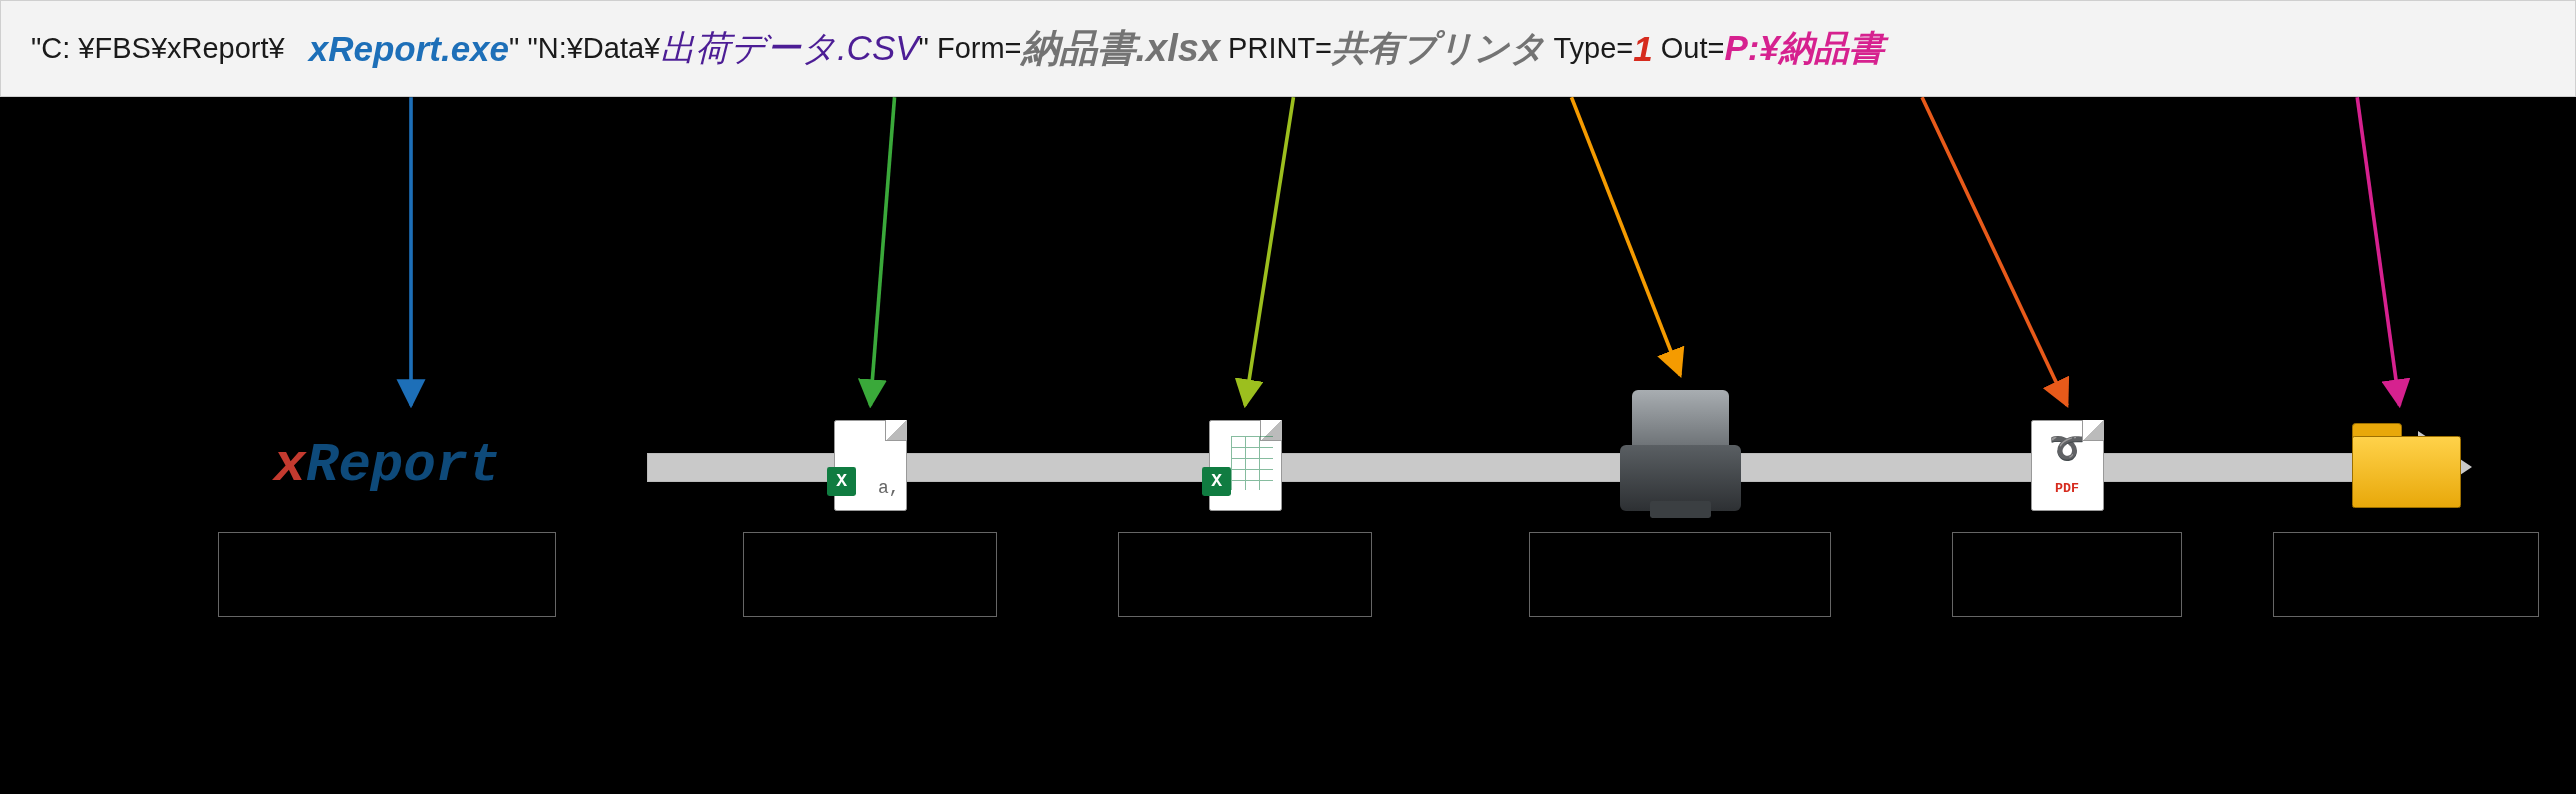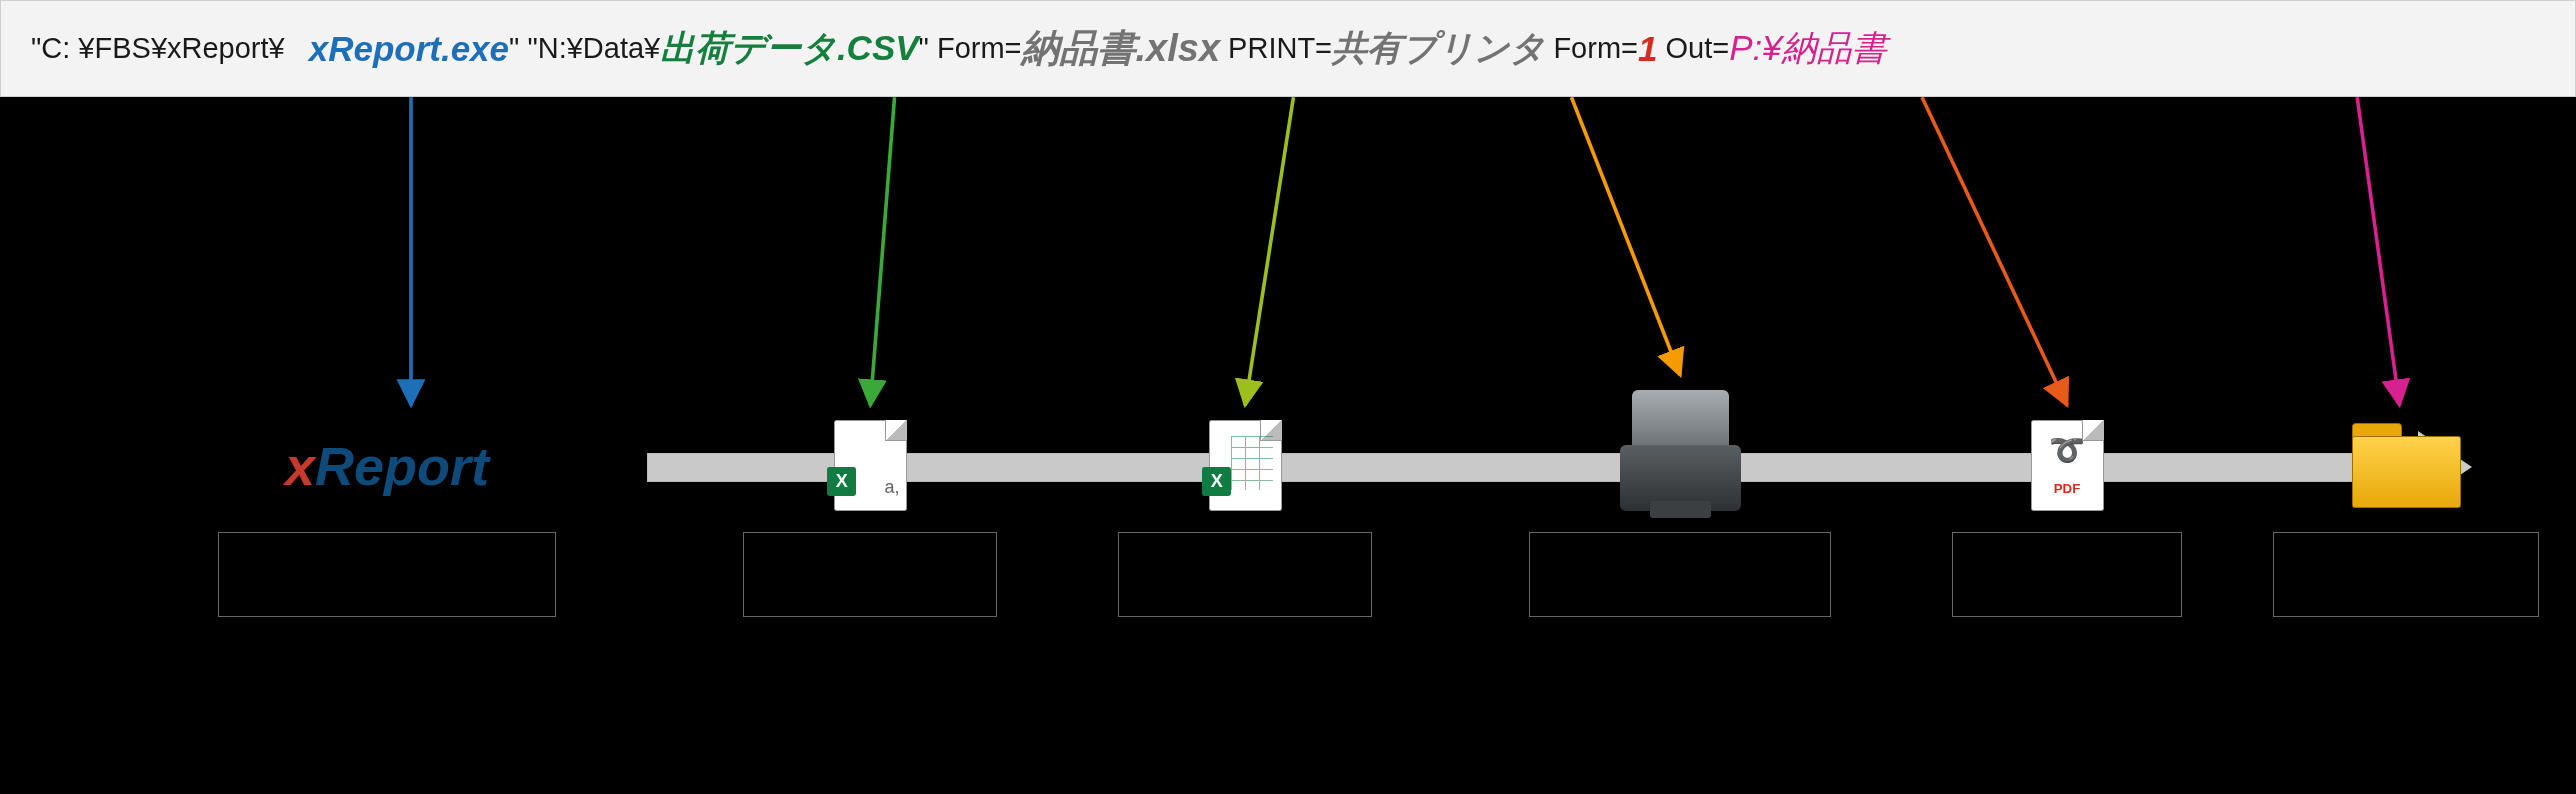--- a/index.html
+++ b/index.html
@@ -13,25 +13,25 @@
   .top-bar {
     background: #f3f3f3;
     border: 0.6px solid #cfcfcf;
     padding: 22px 30px;
     font-size: 29px;
     color: #1a1a1a;
     white-space: nowrap;
   }
   .top-bar span { vertical-align: middle; }
   .c-blue   { color: #1d6fb8; font-weight: 700; font-style: italic; font-size: 35px; margin-left: 24px; }
-  .c-green  { color: #15803d; font-weight: 700; font-style: italic; font-size: 35px; }
+  .c-green  { color: #4c1d95; font-weight: 400; font-style: italic; font-size: 35px; }
   .c-yellow { color: #737373; font-weight: 700; font-style: italic; font-size: 38px; }
   .c-orange { color: #737373; font-weight: 700; font-style: italic; font-size: 35px; }
   .c-red    { color: #d62b1e; font-weight: 700; font-style: italic; font-size: 35px; }
-  .c-pink   { color: #d6218f; font-weight: 400; font-style: italic; font-size: 35px; margin-top: 23px; }
+  .c-pink   { color: #d6218f; font-weight: 700; font-style: italic; font-size: 35px; margin-top: 23px; }
 
   .diagram {
     position: relative;
     width: 2576px;
     height: 635px;
   }
   .svg-arrows {
     position: absolute;
     top: 0; left: 0;
     width: 2576px;
@@ -56,20 +56,21 @@
     width: 0; height: 0;
     border-top: 36px solid transparent;
     border-bottom: 36px solid transparent;
     border-left: 54px solid #c9c9c9;
   }
 
   .node {
     position: absolute;
     width: 254px;
     text-align: center;
+    font-family: Liberation Mono, monospace;
   }
   .node .icon-wrap { height: 97px; display:flex; align-items:center; justify-content:center; }
   .node .label-box {
     margin-top: 18px;
     border: 0.6px solid #666;
     height: 85px;
   }
 
   .n1 { left: 218px;  top: 320px; width: 338px; }
   .n2 { left: 743px; top: 320px; }
@@ -180,21 +181,21 @@
     position:absolute; top:13.3px; left:0; right:0; bottom:0;
     background: linear-gradient(#ffd24a, #e8a80a);
     border:1.2px solid #9c6f00;
     border-radius:2.4px;
   }
 </style>
 </head>
 <body>
 
 <div class="top-bar">
-  <span>"C: ¥FBS¥xReport¥</span><span class="c-blue">xReport.exe</span><span>"  "N:¥Data¥</span><span class="c-green">出荷データ.CSV</span><span>"  Form=</span><span class="c-yellow">納品書.xlsx</span><span>  PRINT=</span><span class="c-orange">共有プリンタ</span><span>  Form=</span><span class="c-red">1</span><span>   Out=</span><span class="c-pink">P:¥納品書</span>
+  <span>"C: ¥FBS¥xReport¥</span><span class="c-blue">xReport.exe</span><span>"  "N:¥Data¥</span><span class="c-green">出荷データ.CSV</span><span>"  Form=</span><span class="c-yellow">納品書.xlsx</span><span>  PRINT=</span><span class="c-orange">共有プリンタ</span><span>  Type=</span><span class="c-red">1</span><span>   Out=</span><span class="c-pink">P:¥納品書</span>
 </div>
 
 <div class="diagram">
 
   <svg class="svg-arrows" viewBox="0 0 4262 800" width="2576" height="484">
     <defs>
       <marker id="ah-blue" viewBox="0 0 10 10" refX="9" refY="5" markerWidth="8" markerHeight="8" orient="auto">
           <path d="M0,0 L10,5 L0,10 z" fill="#1d6fb8"></path>
         </marker>
       <marker id="ah-green" viewBox="0 0 10 10" refX="9" refY="5" markerWidth="8" markerHeight="8" orient="auto">

